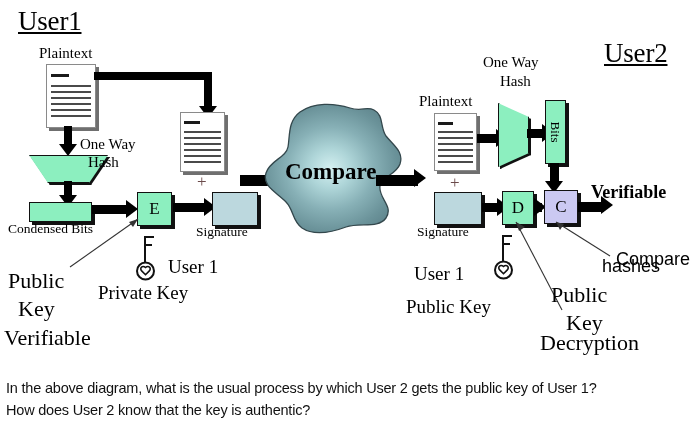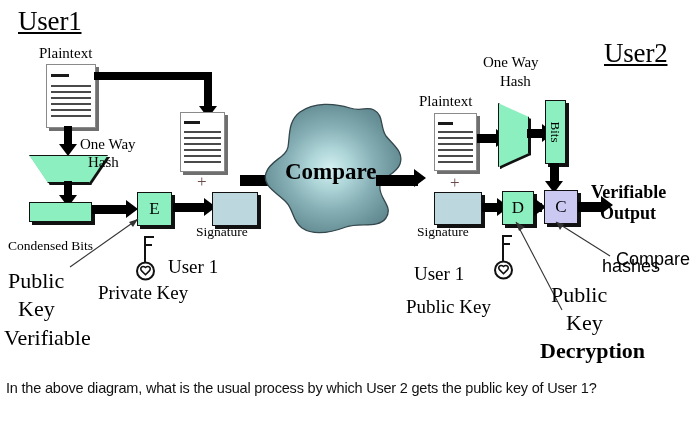--- a/index.html
+++ b/index.html
@@ -86,21 +86,21 @@
   <div class="abs funnel-wrap" style="left:29px;top:155px;width:77px;height:26px;">
     <div class="funnel" style="width:77px;height:26px;"></div>
   </div>
   <div class="abs lbl" style="left:80px;top:136px;">One Way</div>
   <div class="abs lbl" style="left:88px;top:154px;">Hash</div>
 
   <div class="abs abar" style="left:64px;top:181px;width:8px;height:18px;"></div>
   <div class="abs ahead-d" style="left:59px;top:195px;"></div>
 
   <div class="abs gbox" style="left:29px;top:202px;width:61px;height:18px;"></div>
-  <div class="abs lbl-sm" style="left:8px;top:238px;">Condensed Bits</div>
+  <div class="abs lbl-sm" style="left:8px;top:221px;">Condensed Bits</div>
 
   <div class="abs abar" style="left:92px;top:205px;width:36px;height:9px;"></div>
   <div class="abs ahead-r" style="left:126px;top:200px;"></div>
 
   <div class="abs gbox" style="left:137px;top:192px;width:33px;height:32px;">
     <div class="boxtxt">E</div>
   </div>
 
   <div class="abs abar" style="left:173px;top:203px;width:34px;height:9px;"></div>
   <div class="abs ahead-r" style="left:204px;top:198px;"></div>
@@ -221,21 +221,20 @@
   <div class="abs ahead-r" style="left:534px;top:198px;"></div>
 
   <div class="abs pbox" style="left:544px;top:190px;width:32px;height:32px;">
     <div class="boxtxt">C</div>
   </div>
 
   <div class="abs abar" style="left:578px;top:202px;width:26px;height:10px;"></div>
   <div class="abs ahead-r" style="left:601px;top:196px;"></div>
 
   <div class="abs bold-out" style="left:591px;top:182px;">Verifiable</div>
-  <div class="abs bold-out" style="left:600px;top:203px;">Output</div>
 
   <svg class="abs" style="left:552px;top:218px;width:64px;height:42px;overflow:visible;">
     <line x1="58" y1="38" x2="4" y2="4" stroke="#333" stroke-width="1.1"></line>
     <polygon points="4,4 12,6 8,12" fill="#333"></polygon>
   </svg>
   <div class="abs sans" style="left:616px;top:249px;">Compare</div>
   <div class="abs sans" style="left:602px;top:256px;text-align:right;">hashes</div>
 
   <svg class="abs" style="left:512px;top:218px;width:60px;height:95px;overflow:visible;">
     <line x1="50" y1="92" x2="4" y2="4" stroke="#333" stroke-width="1.1"></line>
@@ -251,17 +250,18 @@
         <circle cx="13.5" cy="39" r="8.5"></circle>
       </g>
       <path d="M13.5 35.5 c-3.2 -3 -6.5 1 -3.6 3.6 l3.6 3.6 l3.6 -3.6 c2.9 -2.6 -0.4 -6.6 -3.6 -3.6 z" fill="#fff" stroke="#111" stroke-width="1.6"></path>
     </svg>
   </div>
   <div class="abs lbl-mid" style="left:414px;top:263px;">User 1</div>
   <div class="abs lbl-mid" style="left:406px;top:296px;">Public Key</div>
 
   <div class="abs lbl-big" style="left:551px;top:282px;">Public</div>
   <div class="abs lbl-big" style="left:566px;top:310px;">Key</div>
-  <div class="abs lbl-big" style="left:540px;top:338px;font-weight:bold;">Decryption</div>
+  <div class="abs lbl-big" style="left:540px;top:330px;">Decryption</div>
 
   <div class="abs qtext" style="left:6px;top:377px;width:680px;">In the above diagram, what is the usual process by which User 2 gets the public key of User 1?</div>
+  <div class="abs qtext" style="left:6px;top:399px;width:680px;">How does User 2 know that the key is authentic?</div>
 
 </div>
 
 </body></html>

